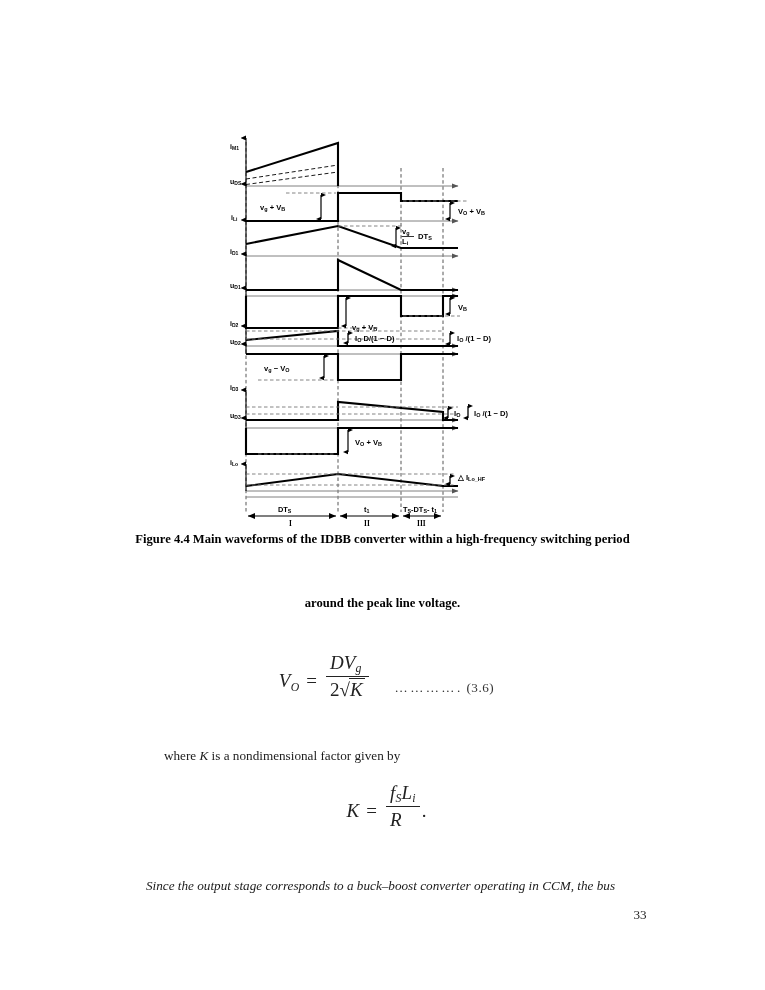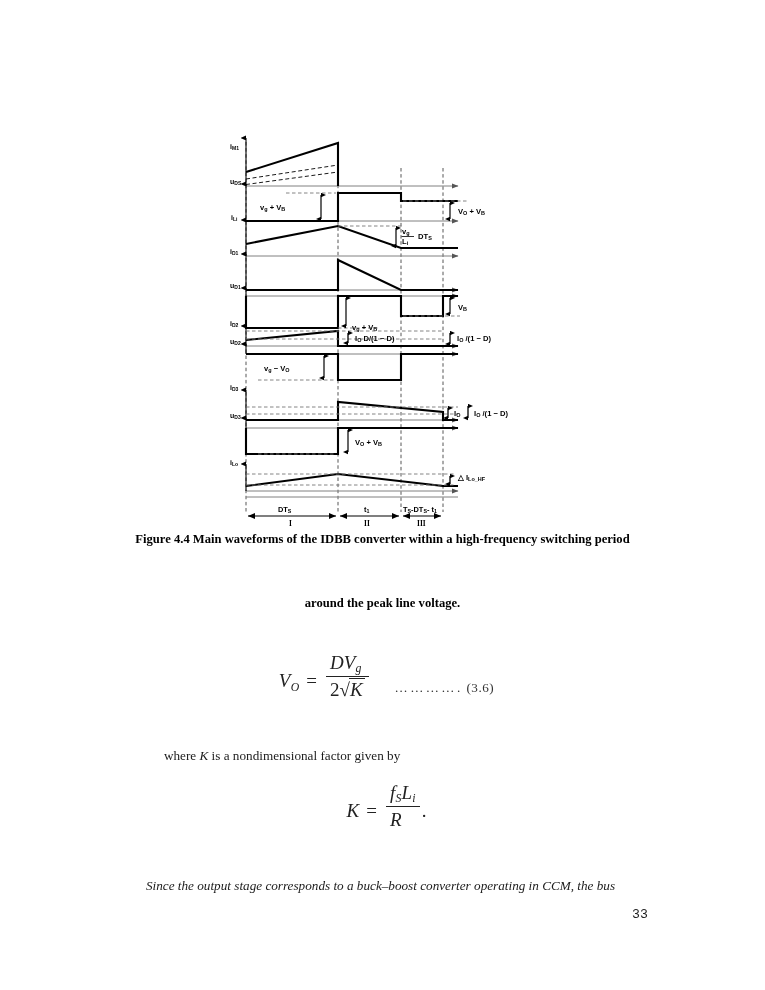--- a/index.html
+++ b/index.html
@@ -142,21 +142,21 @@
   }
   .dots { letter-spacing: 2.4px; }
 
   
   #page-number {
     position: absolute;
     left: 600px;
     top: 907px;
     width: 80px;
     text-align: center;
-    font-family: Liberation Mono, monospace;
+    font-family: Liberation Serif, serif;
     font-size: 13.2px;
     color: #222;
   }
 
   
   text.wf-label {
     font-family: "Liberation Sans", sans-serif;
     font-size: 7px;
     font-weight: bold;
     fill: #000;

